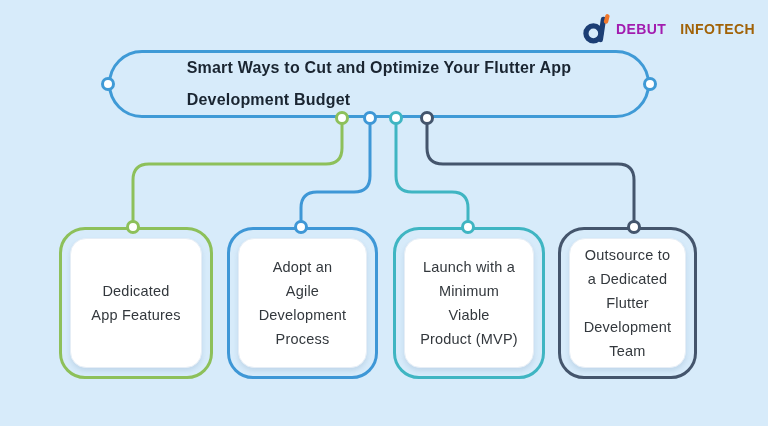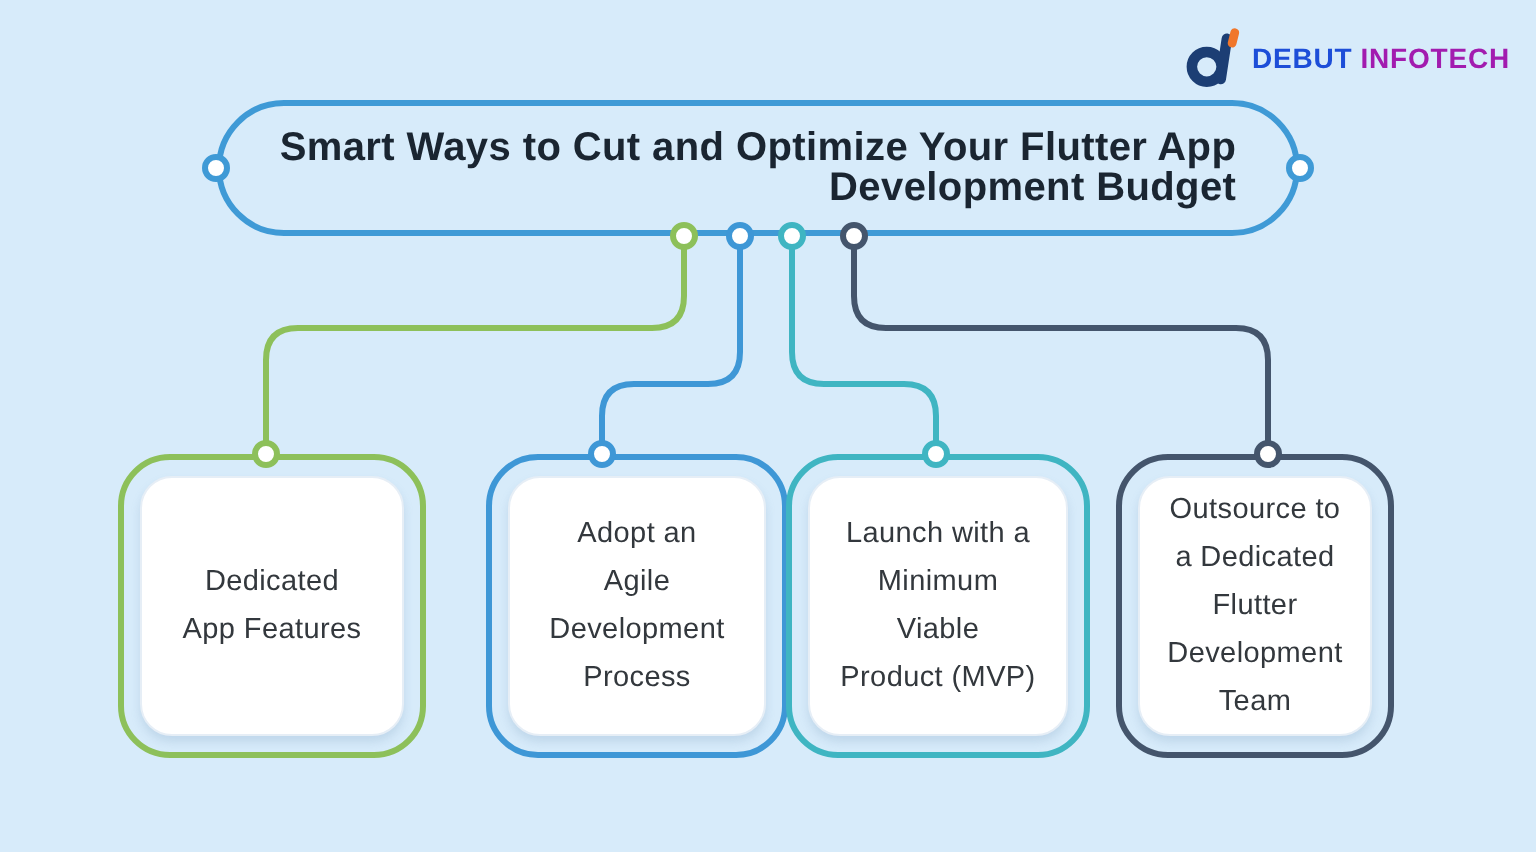--- a/index.html
+++ b/index.html
@@ -11,43 +11,43 @@
   }
   .canvas{position:relative;width:768px;height:426px;background:#d7ebfa;}
 
   
   .logo{
     position:absolute;top:13px;right:13px;
     display:flex;align-items:center;gap:6px;
   }
   .logo-icon{width:28px;height:32px;display:block;}
   .logo-text{font-size:14px;font-weight:bold;letter-spacing:.4px;white-space:nowrap;}
-  .logo-debut{color:#1d4ed8;}
-  .logo-infotech{color:#a21caf;margin-left:4px;}
+  .logo-debut{color:#a21caf;}
+  .logo-infotech{color:#a16207;margin-left:14px;}
 
   
   .title-card{
     position:absolute;left:108px;top:50px;
     width:542px;height:68px;box-sizing:border-box;
     border:3px solid #3f9ad6;border-radius:34px;
     display:flex;align-items:center;justify-content:center;
   }
   .title-text{
-    font-size:20px;font-weight:bold;color:#1a2531;
-    text-align:right;line-height:20px;letter-spacing:.2px;
+    font-size:16px;font-weight:bold;color:#1a2531;
+    text-align:left;line-height:32px;letter-spacing:.2px;
     white-space:pre-line;
   }
 
   
   .node{
     position:absolute;top:227px;height:152px;box-sizing:border-box;
     border:3px solid;border-radius:26px;
   }
   .node-green{left:59px;width:154px;border-color:#8dc05a;}
-  .node-blue{left:243px;width:151px;border-color:#3e97d6;}
+  .node-blue{left:227px;width:151px;border-color:#3e97d6;}
   .node-cyan{left:393px;width:152px;border-color:#3fb5c2;}
   .node-dark{left:558px;width:139px;border-color:#44556c;}
   .node-card{
     position:absolute;inset:8px;background:#ffffff;border-radius:16px;
     border:1px solid #e6eef6;
     box-shadow:0 3px 5px rgba(110,145,180,.22);
     display:flex;align-items:center;justify-content:center;
     text-align:center;
   }
   .node-label{

